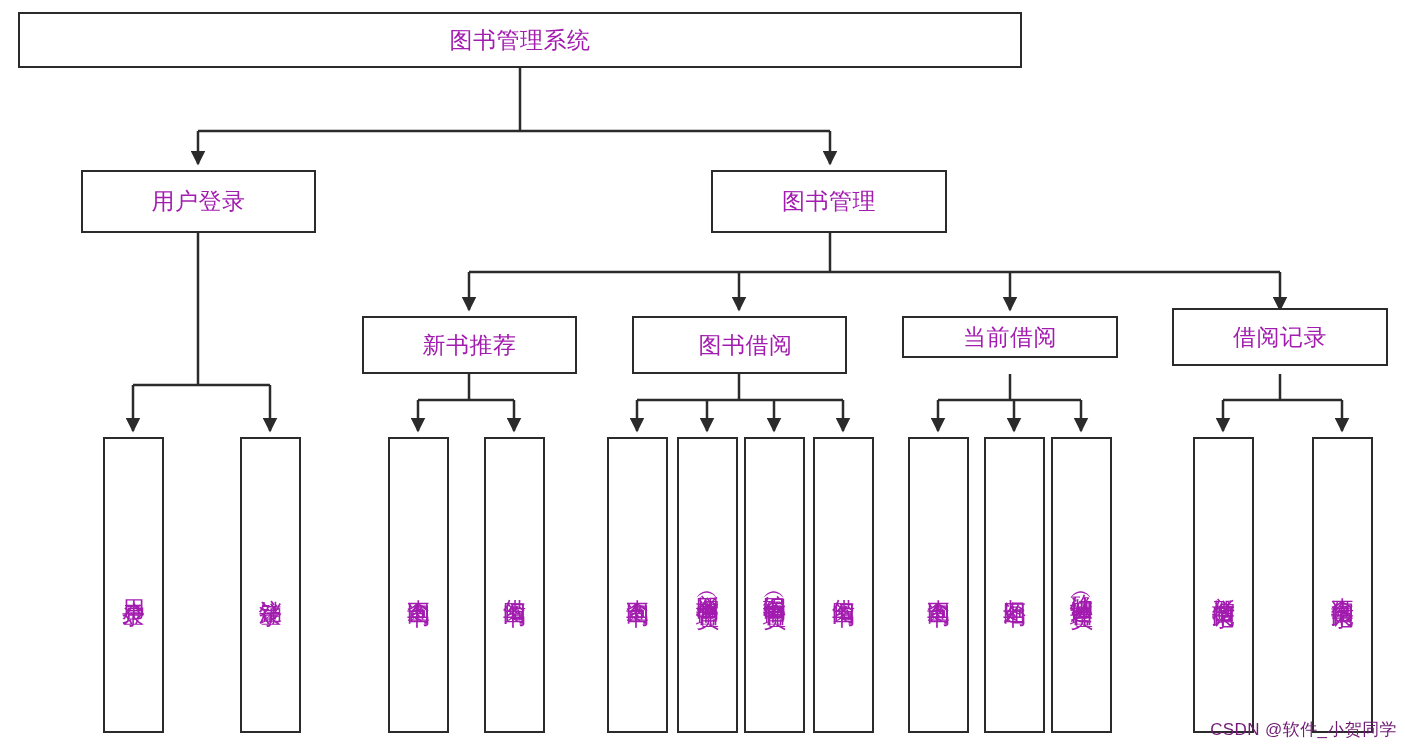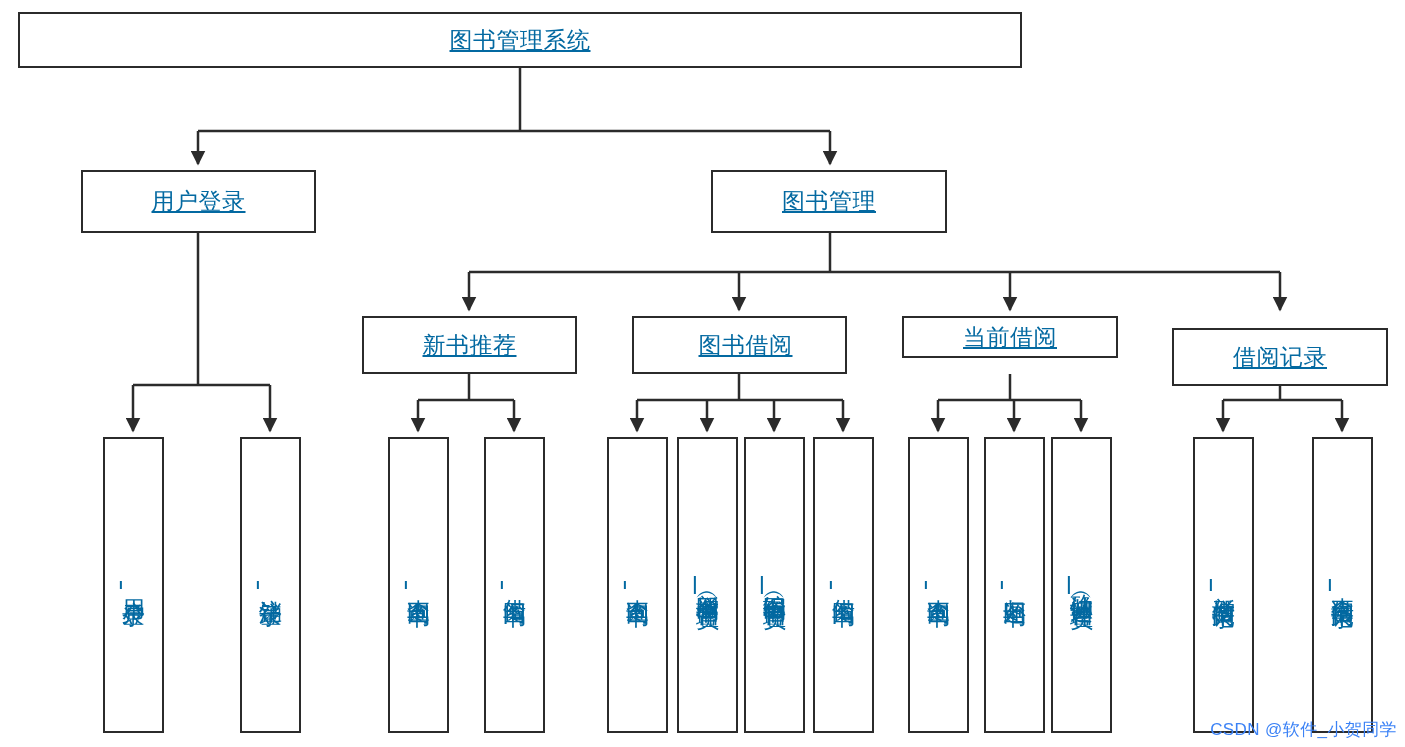--- a/index.html
+++ b/index.html
@@ -26,22 +26,21 @@
     pointer-events: none;
   }
   .node {
     position: absolute;
     box-sizing: border-box;
     border: 2.5px solid #2b2b2b;
     background: #ffffff;
     display: flex;
     align-items: center;
     justify-content: center;
-    color: #0369a1;
-    text-decoration: underline;
+    color: #a21caf;
   }
   .node-label {
     display: block;
     text-align: center;
     line-height: 1.08;
     white-space: pre;
   }
   .node.horizontal .node-label {
     font-size: 23px;
     letter-spacing: 0.5px;
@@ -56,21 +55,21 @@
     font-size: 23px;
     line-height: 1.25;
     letter-spacing: 2px;
     white-space: nowrap;
   }
   .watermark {
     position: absolute;
     right: 8px;
     bottom: 6px;
     font-size: 17px;
-    color: #3b82f6;
+    color: #701a75;
     letter-spacing: 0.4px;
     white-space: nowrap;
   }
 </style>
 </head>
 <body>
 
 <div id="canvas">
 
   <svg class="edges" viewBox="0 0 1405 747">
@@ -140,21 +139,21 @@
   </div>
 
   <div class="node horizontal" style="left:632px; top:316px; width:215px; height:58px;padding-left:12px;">
     <span class="node-label">图书借阅</span>
   </div>
 
   <div class="node horizontal" style="left:902px; top:316px; width:216px; height:42px;">
     <span class="node-label">当前借阅</span>
   </div>
 
-  <div class="node horizontal" style="left:1172px; top:328px; width:216px; height:58px;">
+  <div class="node horizontal" style="left:1172px; top:308px; width:216px; height:58px;">
     <span class="node-label">借阅记录</span>
   </div>
 
   <div class="node vertical" style="left:103px; top:437px; width:61px; height:296px;">
     <span class="node-label">用户登录</span>
   </div>
 
   <div class="node vertical" style="left:240px; top:437px; width:61px; height:296px;">
     <span class="node-label">注销登录</span>
   </div>

